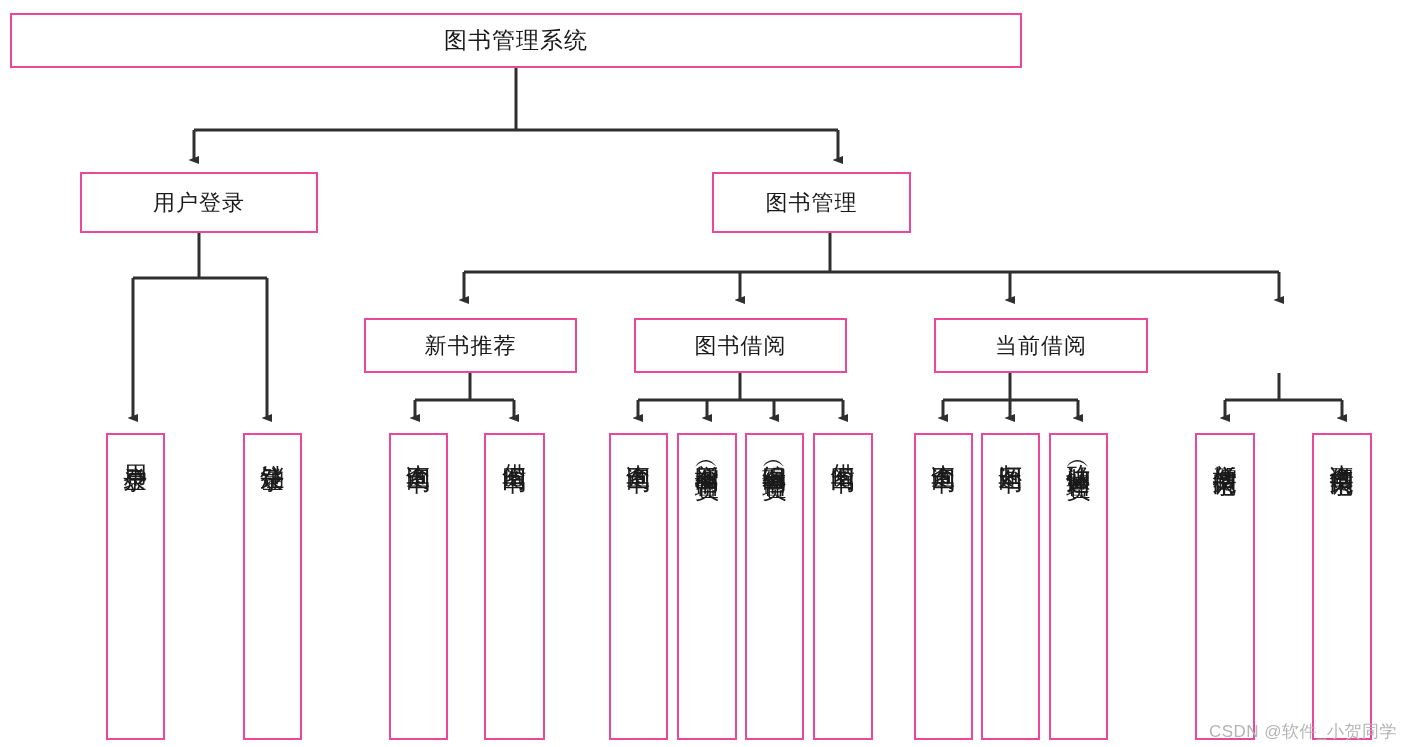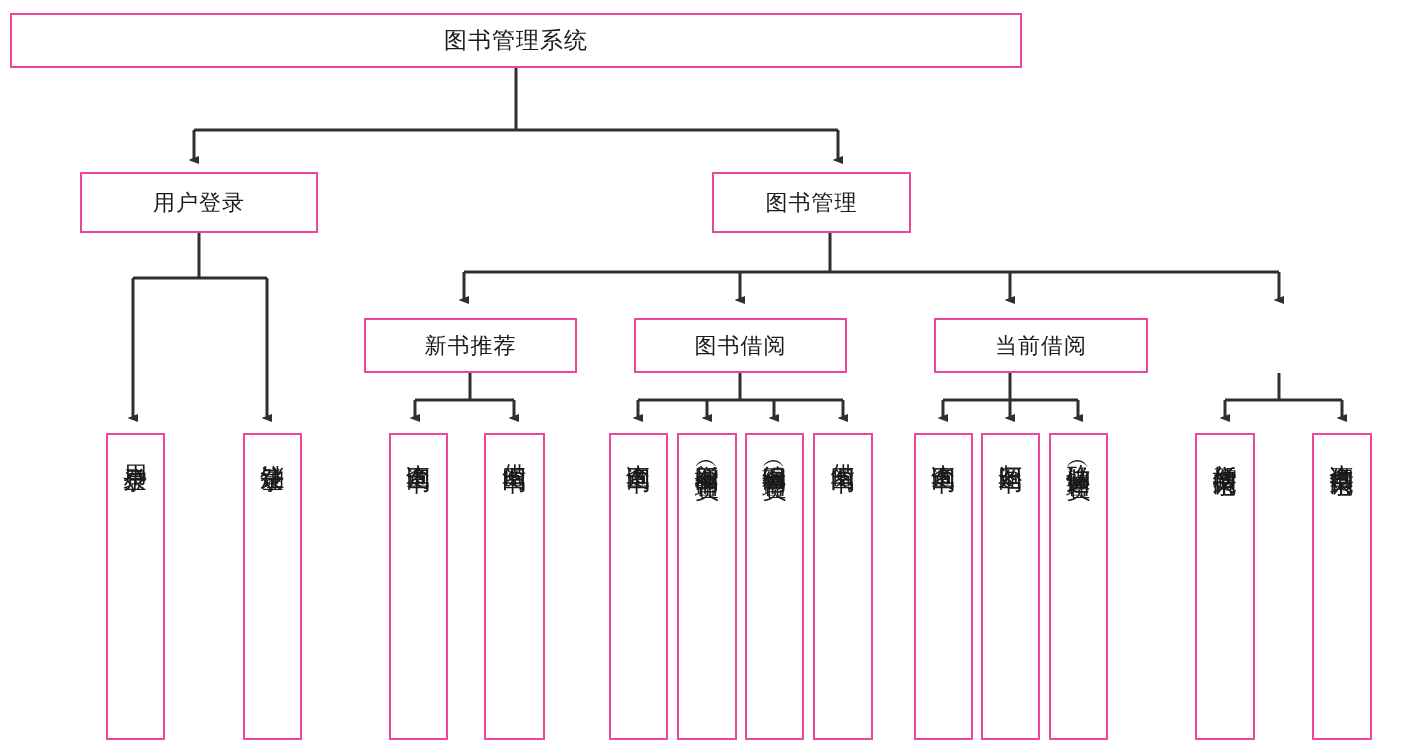--- a/index.html
+++ b/index.html
@@ -180,14 +180,15 @@
     <span class="vlabel">确认归还（管理员）</span>
   </div>
 
   <div class="node vert" style="left:1195px; top:433px; width:60px; height:307px;">
     <span class="vlabel">新增借阅记录</span>
   </div>
   <div class="node vert" style="left:1312px; top:433px; width:60px; height:307px;">
     <span class="vlabel">查询借阅记录</span>
   </div>
 
+  <div id="watermark">CSDN @软件_小贺同学</div>
 
 </div>
 
 </body></html>

